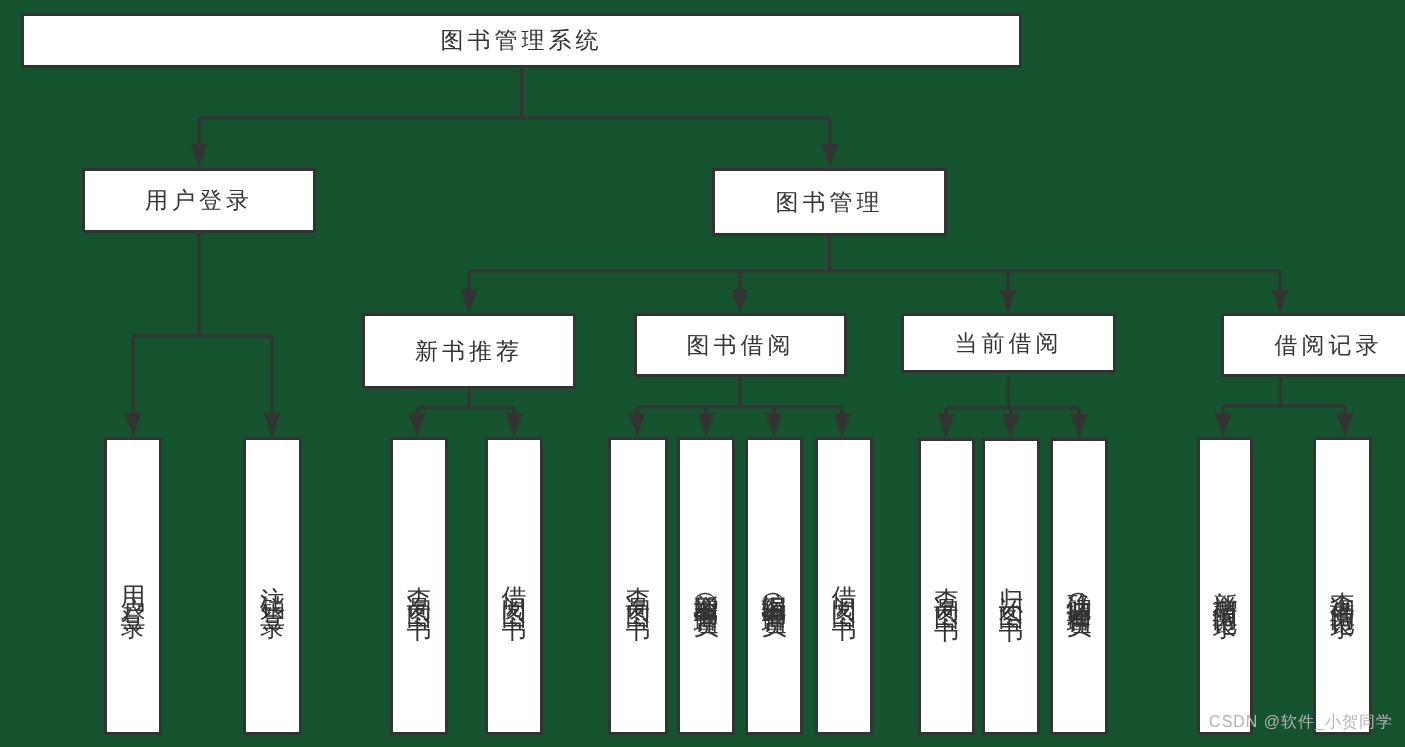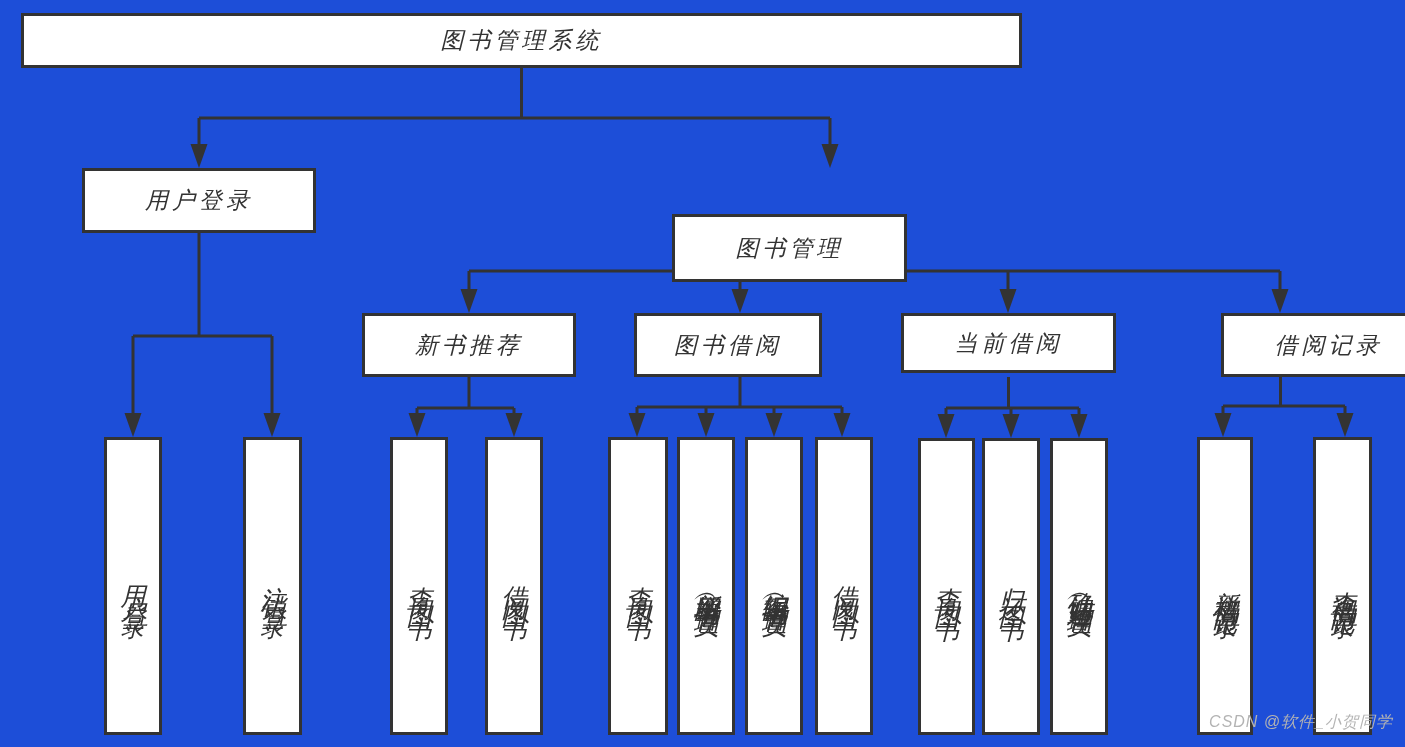--- a/index.html
+++ b/index.html
@@ -1,23 +1,22 @@
 <!DOCTYPE html>
 <html><head>
 <meta charset="utf-8">
 <style>
   html, body { margin: 0; padding: 0; background: #ffffff; }
   .canvas {
     position: relative;
     width: 1405px;
     height: 747px;
-    background: #1d4ed8;
+    background: #14532d;
     font-family: "Liberation Sans", "DejaVu Sans", sans-serif;
     overflow: hidden;
-    font-style: italic;
   }
   svg.wires { position: absolute; left: 0; top: 0; z-index: 1; }
   .node {
     position: absolute;
     box-sizing: border-box;
     background: #ffffff;
     border: 3px solid #333333;
     color: #333333;
     display: flex;
     align-items: center;
@@ -117,28 +116,28 @@
     </g>
   </svg>
 
   <div class="node h-node" style="left:21px; top:13px; width:1001px; height:55px;">
     <span>图书管理系统</span>
   </div>
 
   <div class="node h-node" style="left:82px; top:168px; width:234px; height:65px;">
     <span>用户登录</span>
   </div>
-  <div class="node h-node" style="left:672px; top:168px; width:235px; height:68px;margin-top:46px;">
+  <div class="node h-node" style="left:712px; top:168px; width:235px; height:68px;">
     <span>图书管理</span>
   </div>
 
-  <div class="node h-node" style="left:362px; top:313px; width:214px; height:64px;justify-content:center;">
+  <div class="node h-node" style="left:362px; top:313px; width:214px; height:76px;justify-content:center;">
     <span>新书推荐</span>
   </div>
-  <div class="node h-node" style="left:634px; top:313px; width:188px; height:64px;">
+  <div class="node h-node" style="left:634px; top:313px; width:213px; height:64px;">
     <span>图书借阅</span>
   </div>
   <div class="node h-node" style="left:901px; top:313px; width:215px; height:60px;">
     <span>当前借阅</span>
   </div>
   <div class="node h-node" style="left:1173px; top:313px; width:215px; height:64px;margin-left:48px;">
     <span>借阅记录</span>
   </div>
 
   <div class="node v-node ls-4" style="left:104px; top:437px; width:58px; height:298px;">

